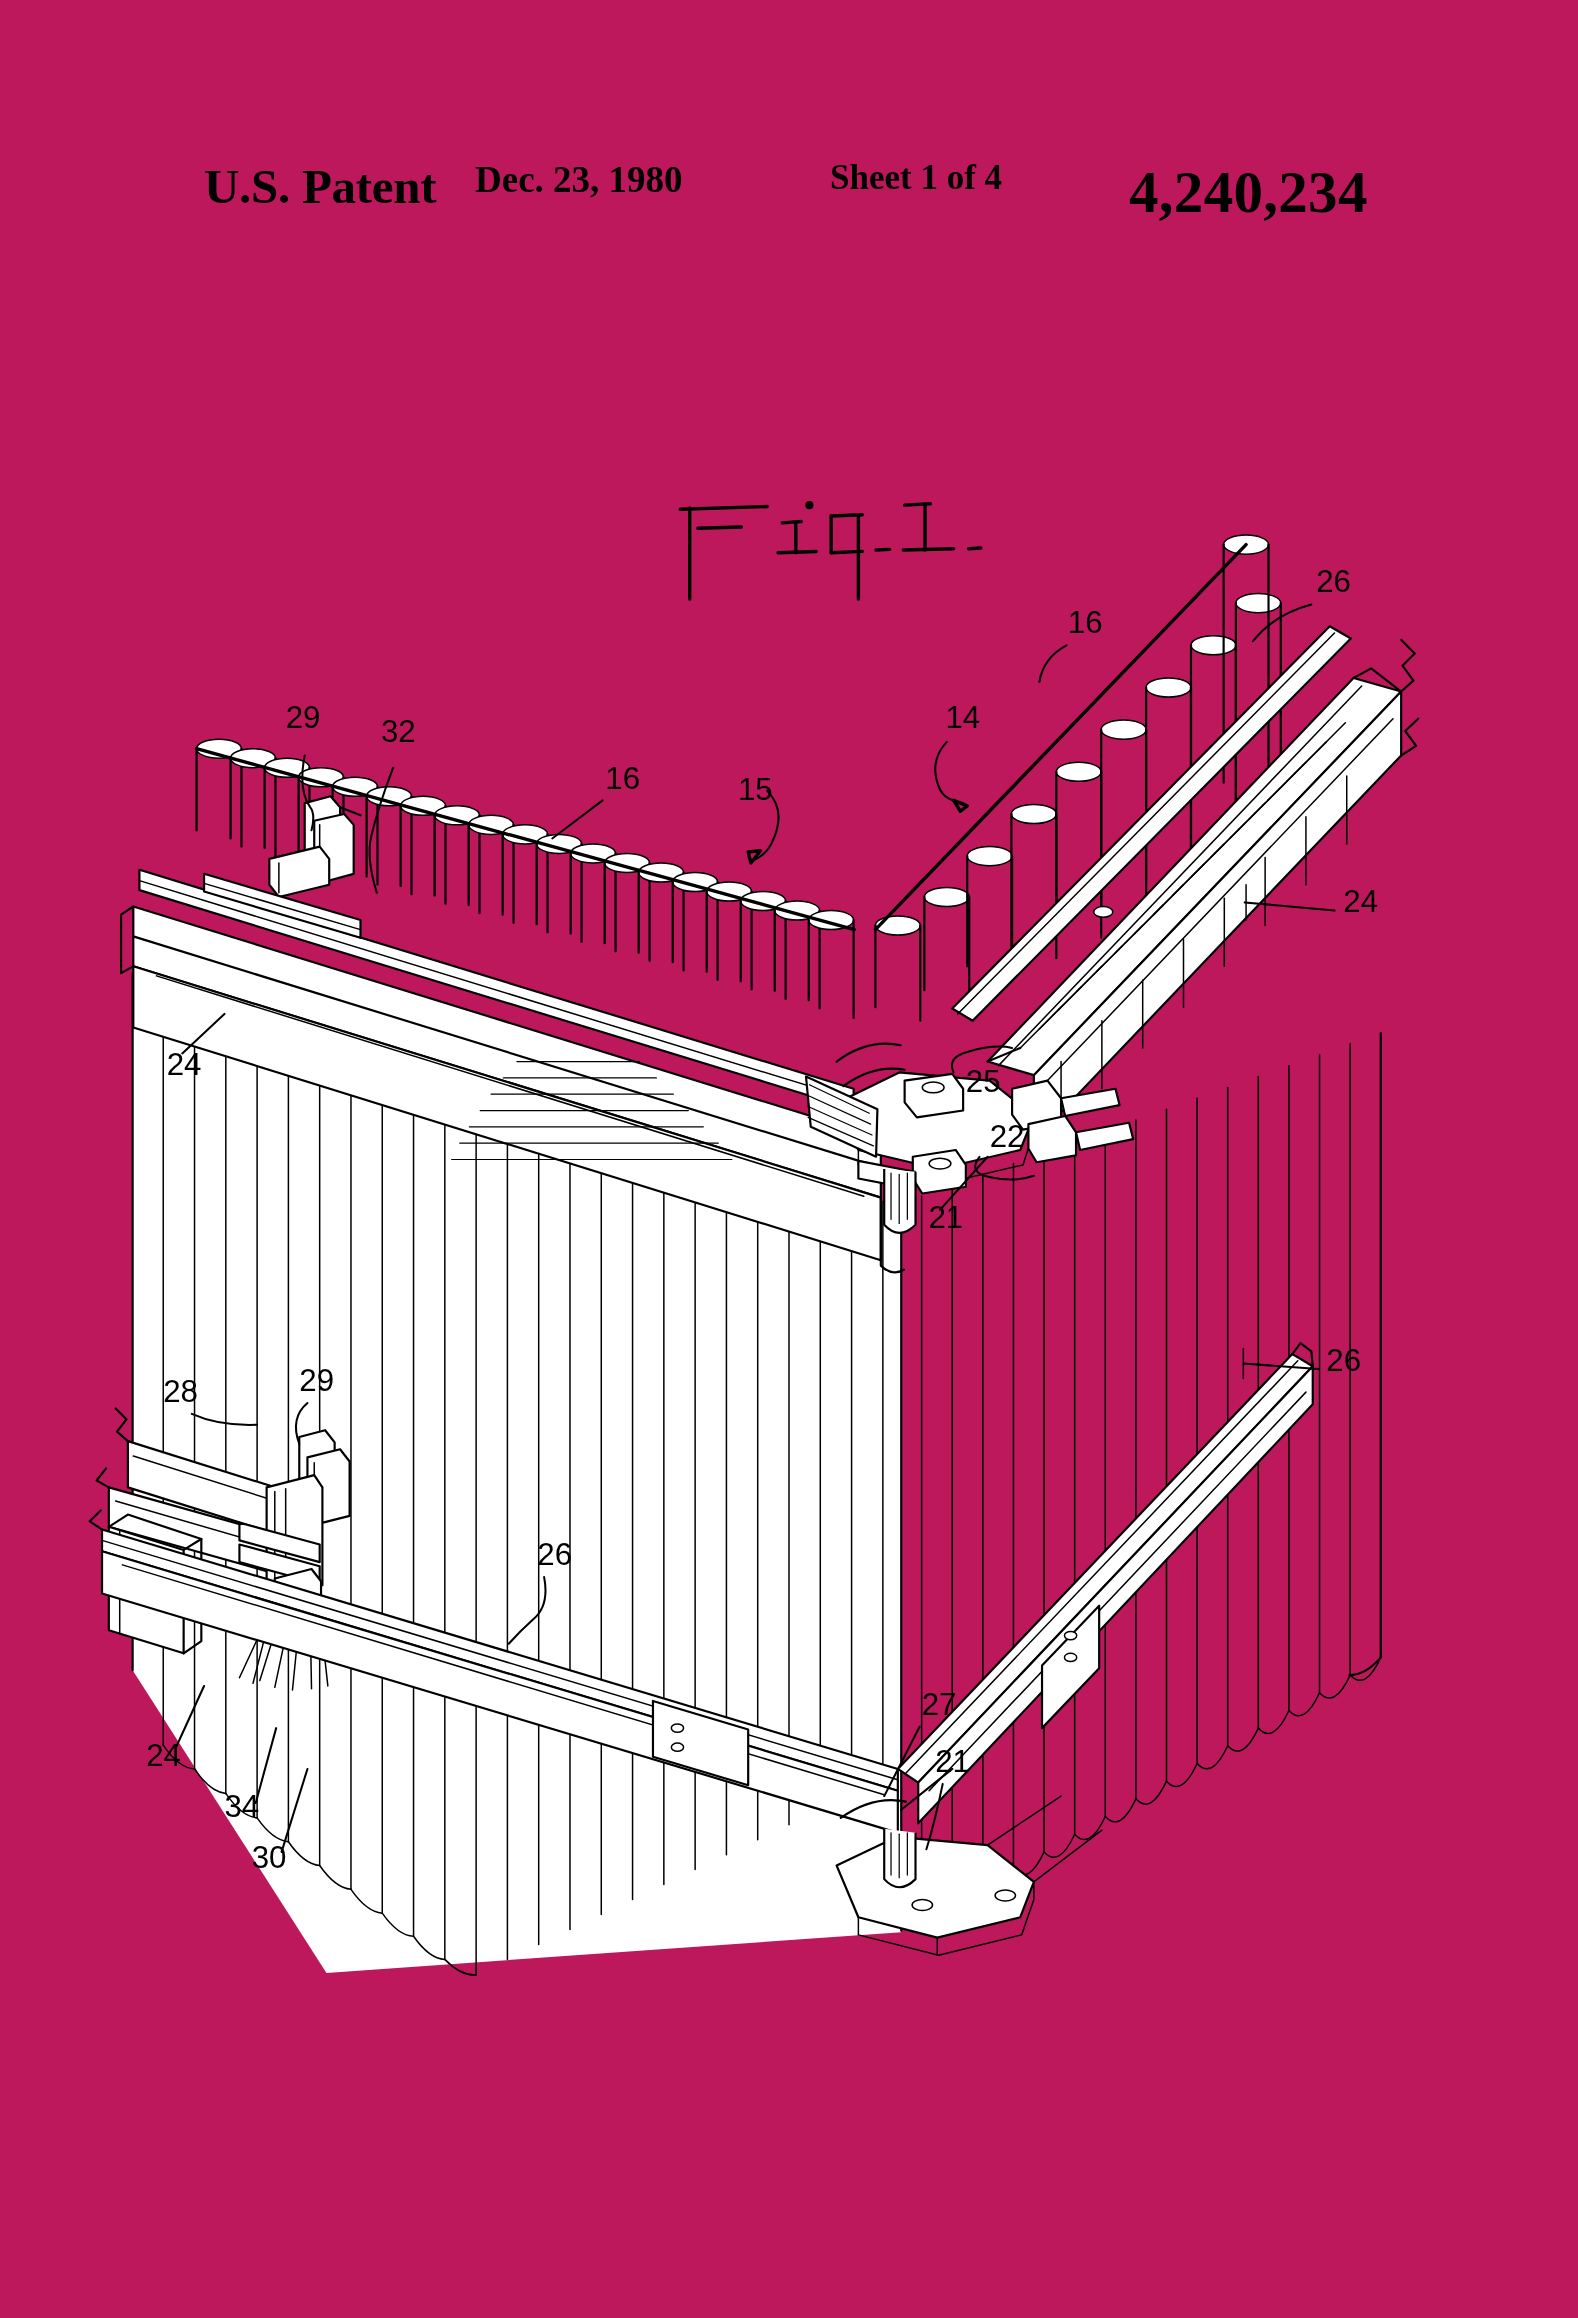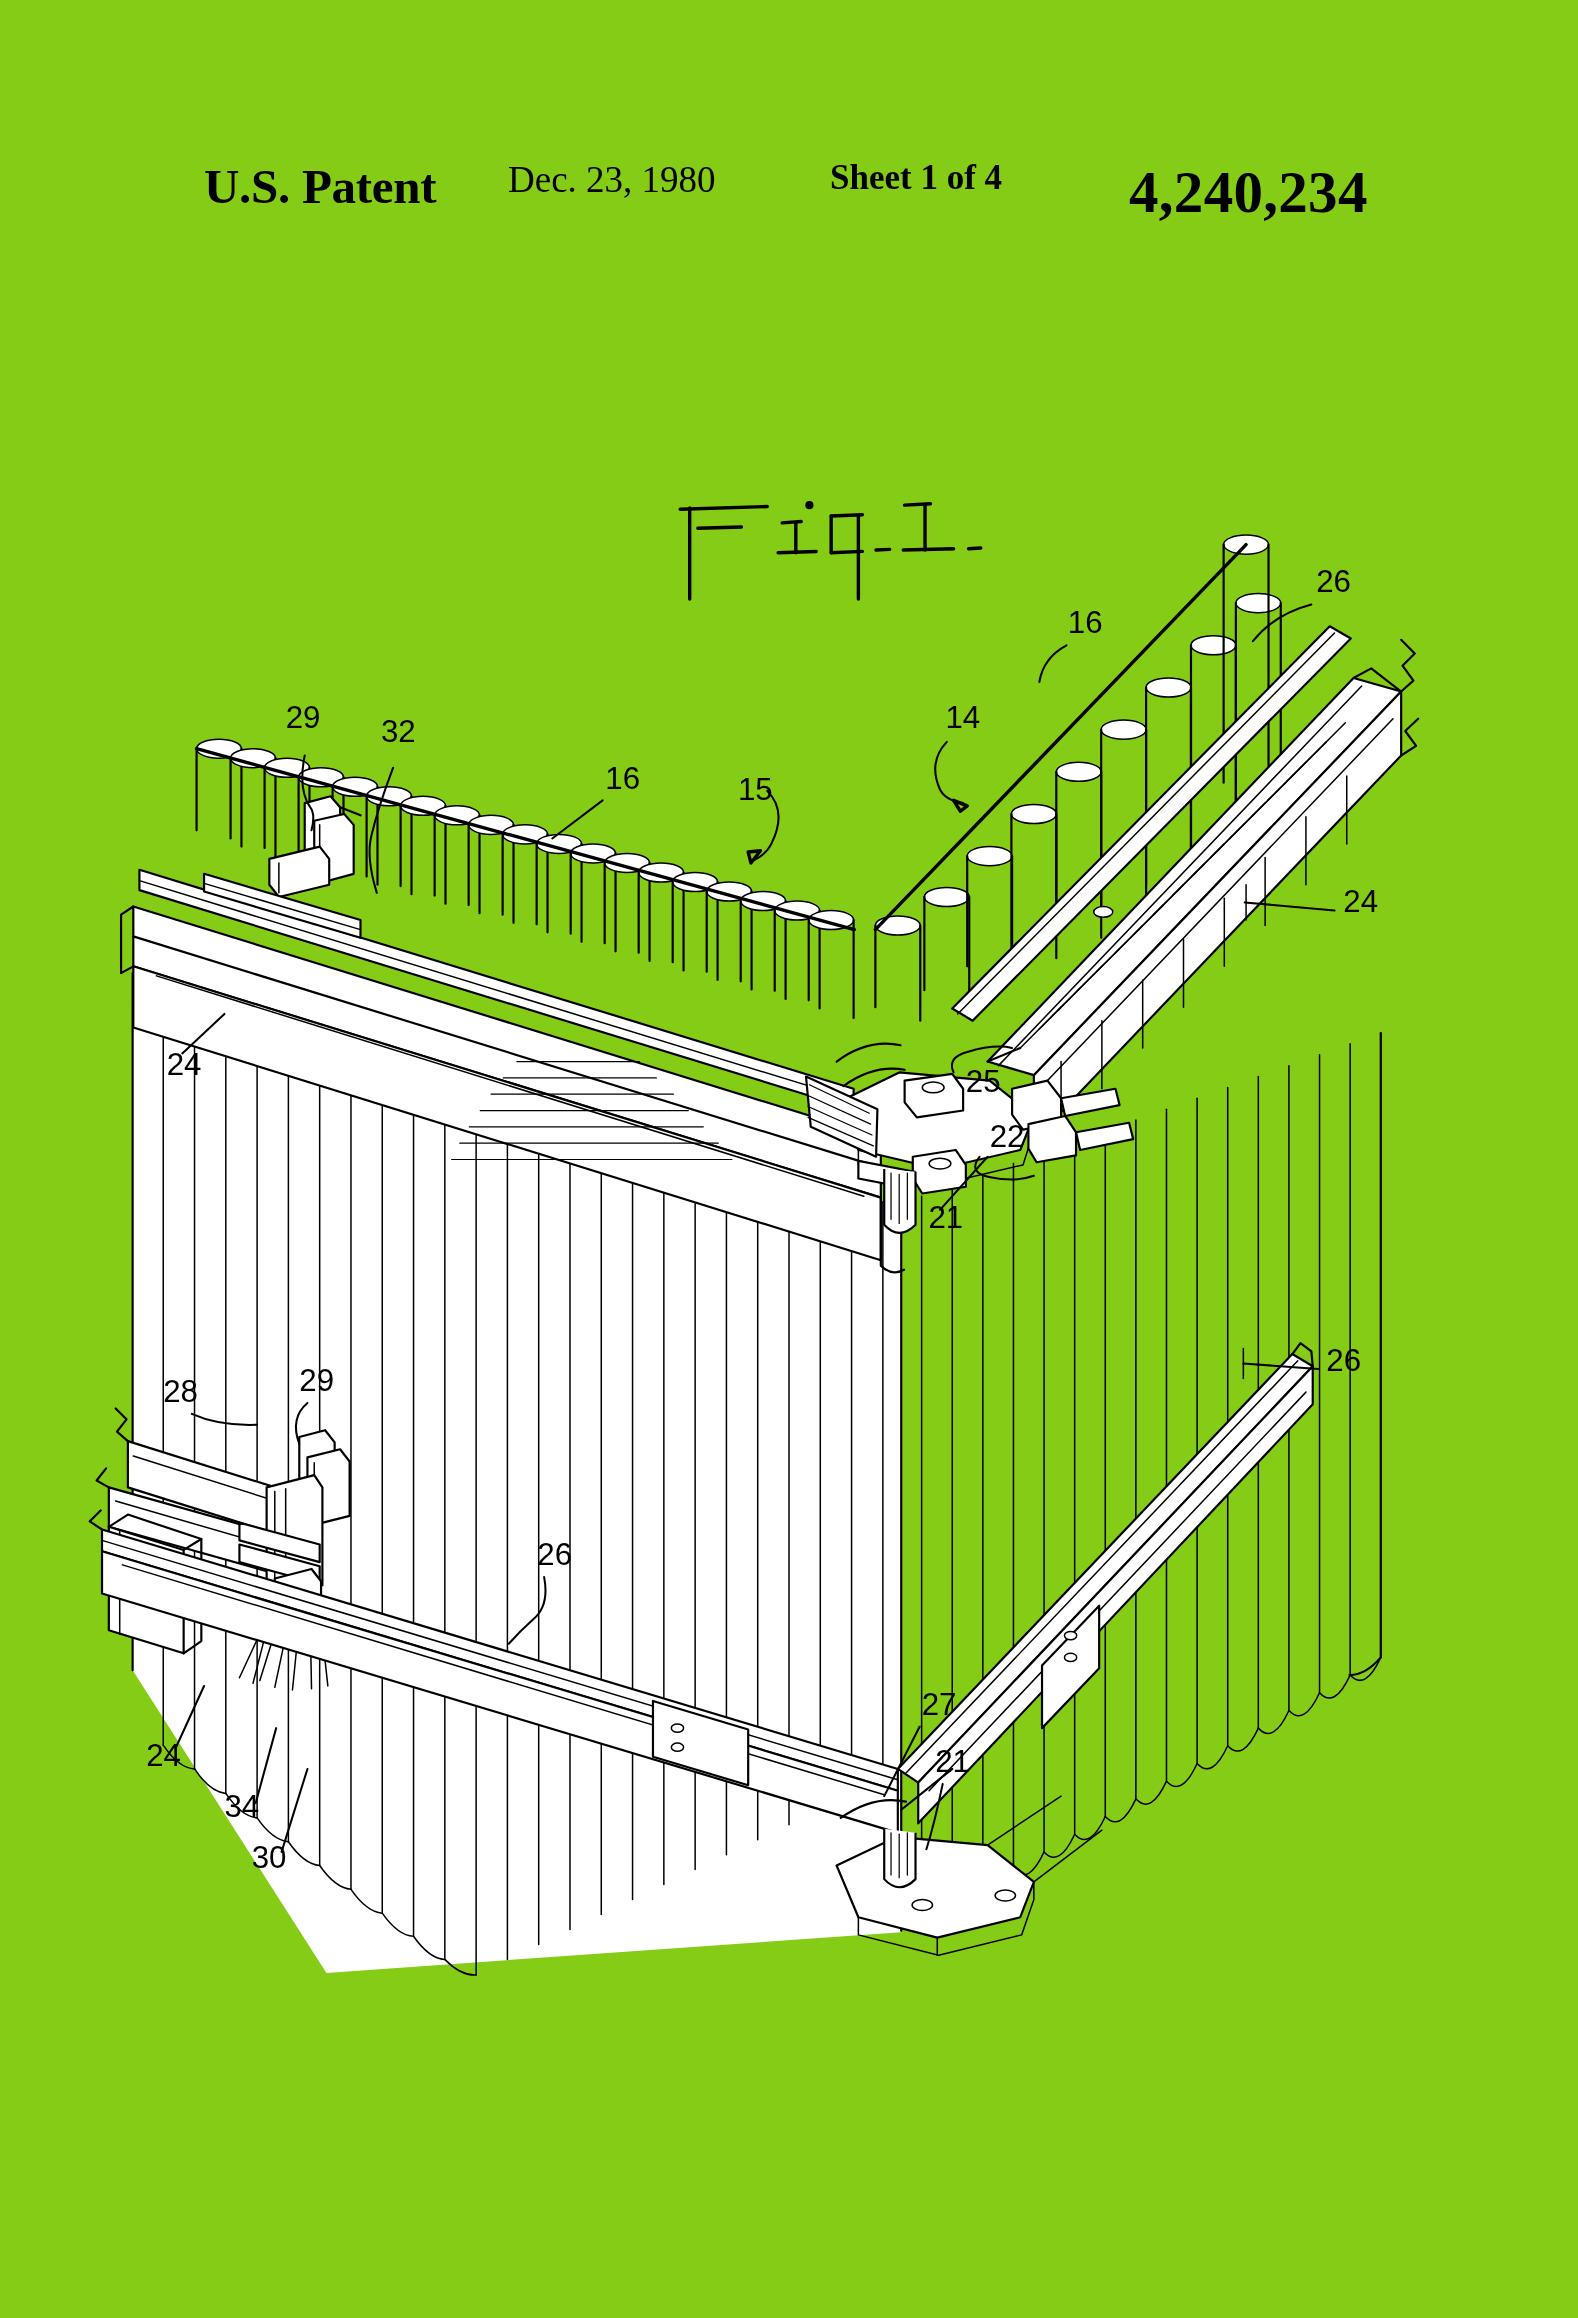--- a/index.html
+++ b/index.html
@@ -10,21 +10,21 @@
   body {
     width: 1578px;
     height: 2319px;
     position: relative;
     font-family: "Liberation Serif", serif;
     overflow: hidden;
   }
   #sheet {
     position: absolute;
     inset: 0;
-    background: #84cc16;
+    background: #be185d;
   }
   
   #header {
     position: absolute;
     left: 0;
     top: 158px;
     width: 1578px;
     height: 75px;
     display: flex;
     align-items: baseline;
@@ -34,24 +34,24 @@
     position: absolute;
     left: 204px;
     font-family: "Liberation Serif", serif;
     font-size: 49px;
     font-weight: 700;
     letter-spacing: -0.3px;
     color: #000;
   }
   .hdr-date {
     position: absolute;
-    left: 508px;
+    left: 475px;
     font-family: "Liberation Serif", serif;
     font-size: 37px;
-    font-weight: 400;
+    font-weight: 700;
     color: #000;
   }
   .hdr-sheet {
     position: absolute;
     left: 830px;
     font-family: Liberation Serif, serif;
     font-size: 35px;
     font-weight: 600;
     color: #000;
   }

